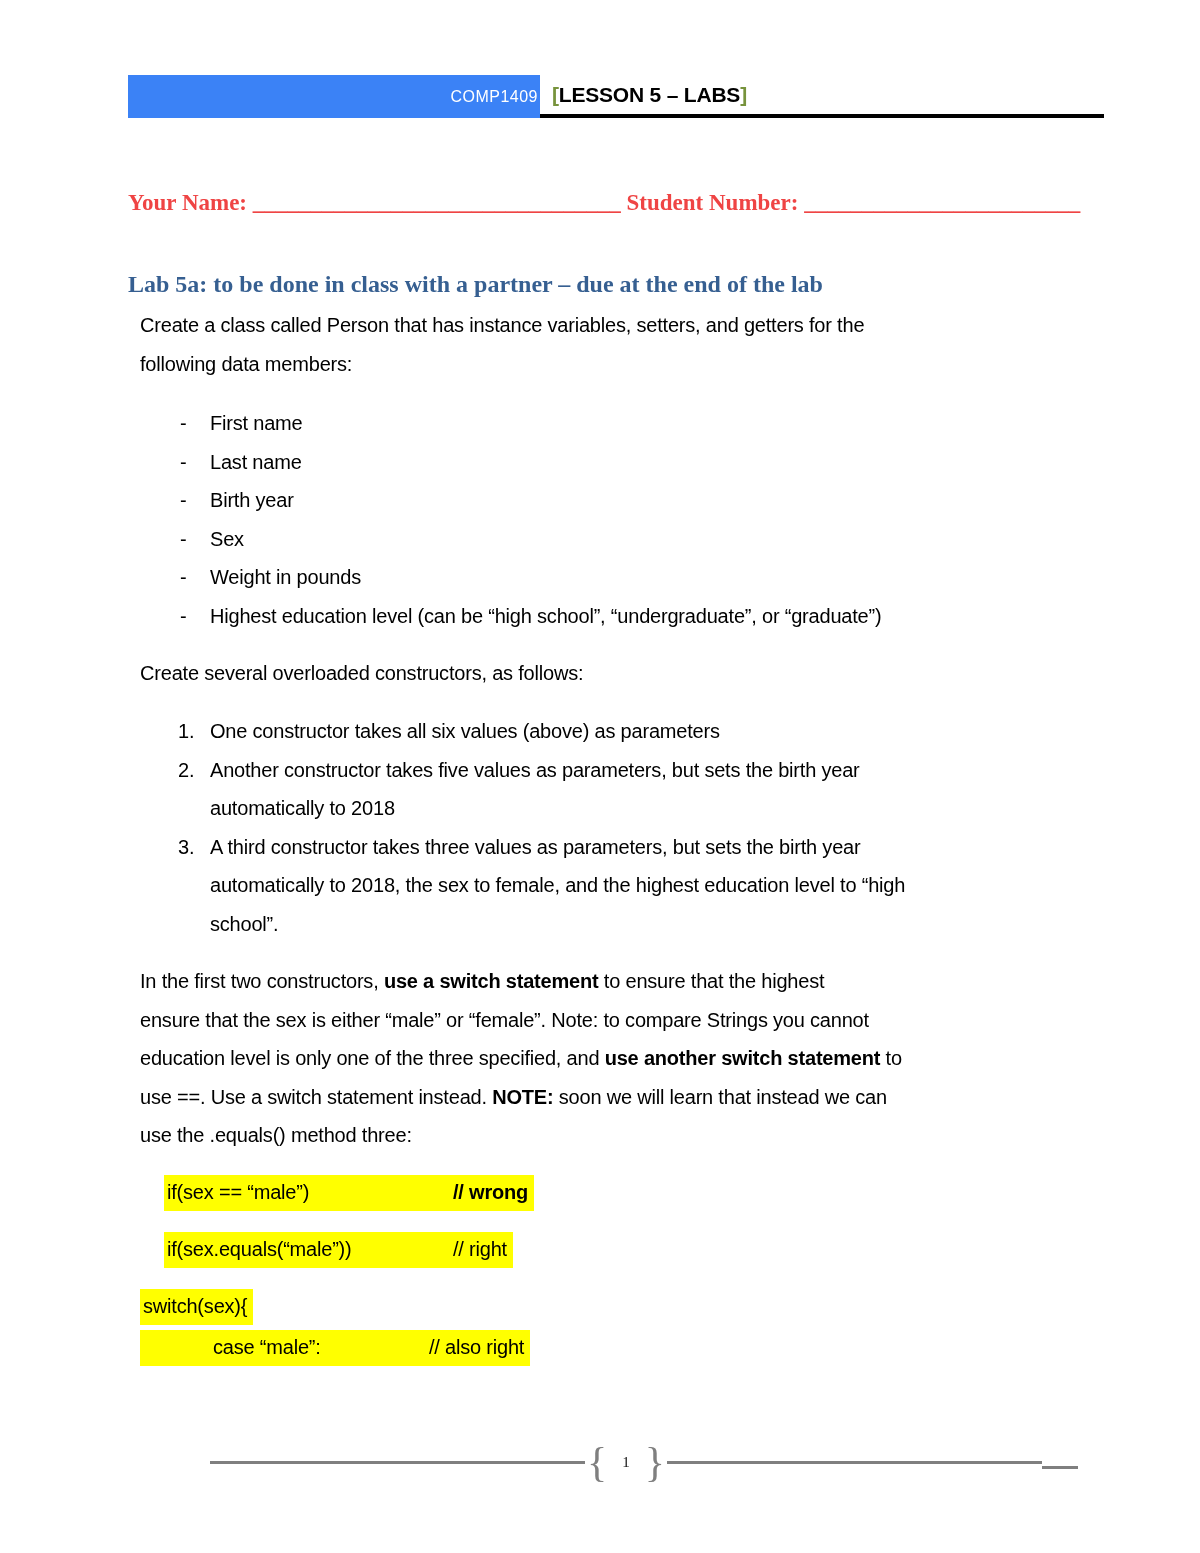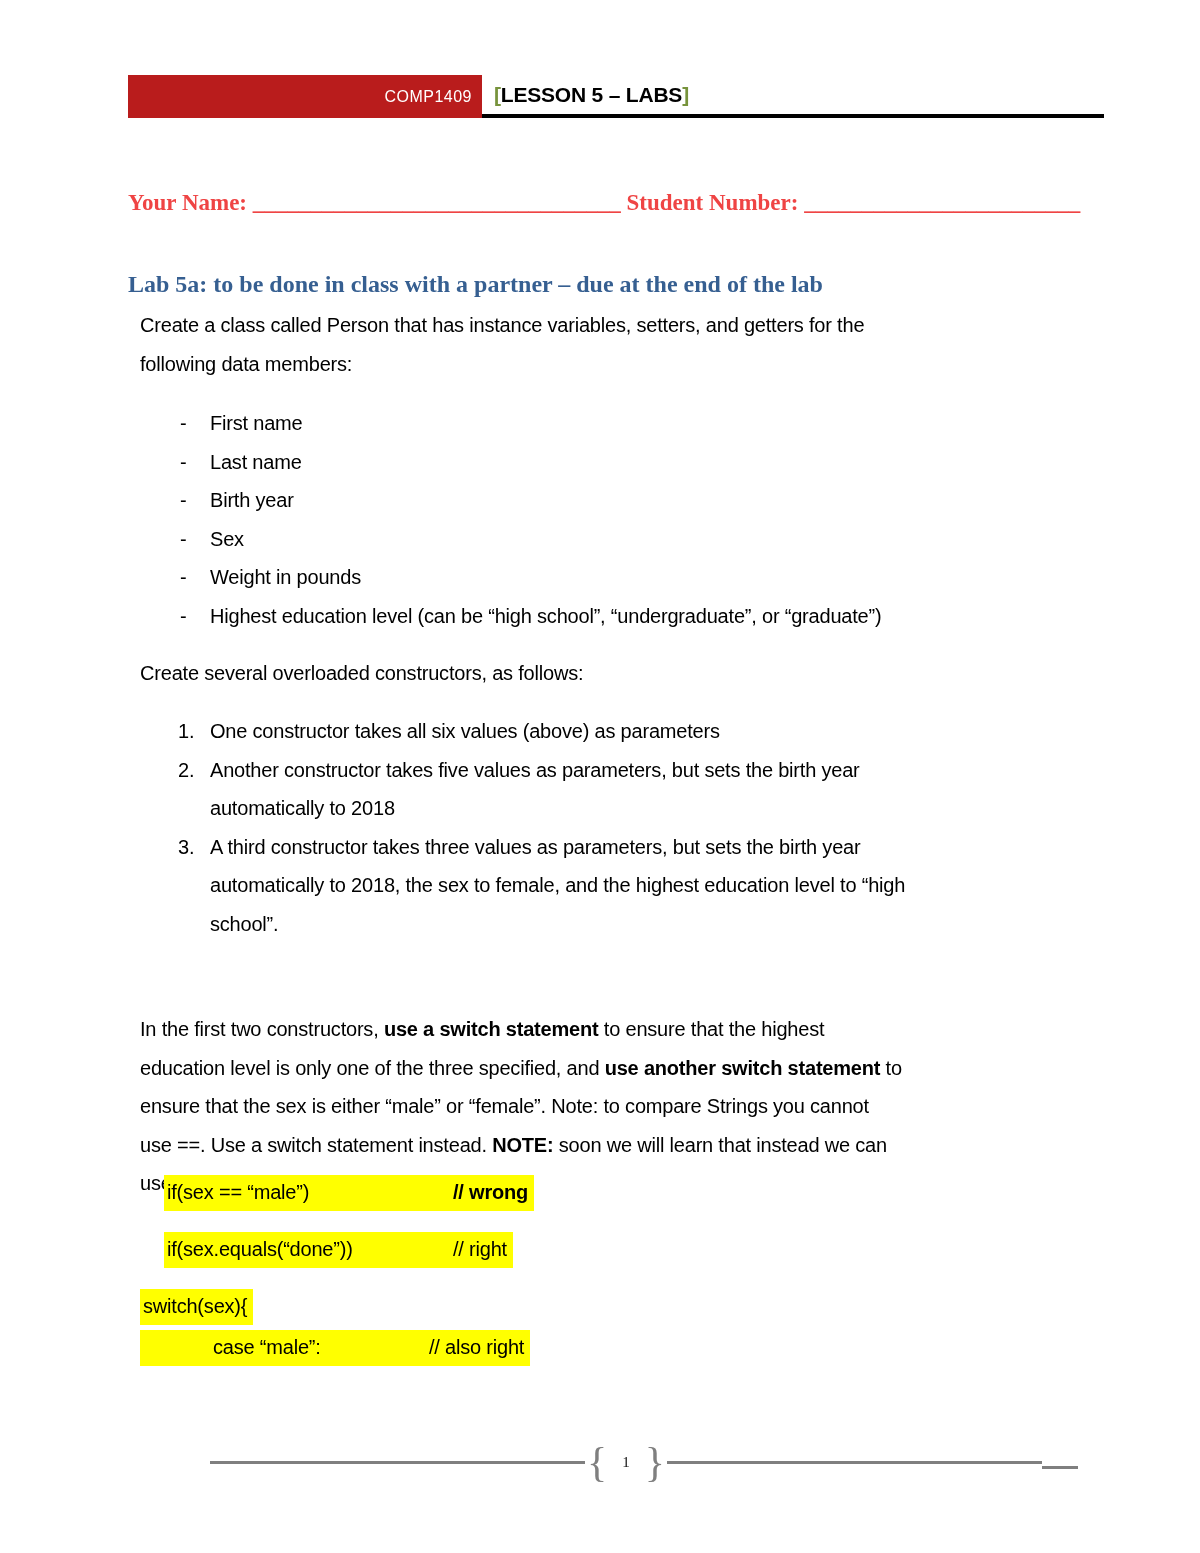--- a/index.html
+++ b/index.html
@@ -4,23 +4,23 @@
 <style>
   html, body { margin:0; padding:0; background:#ffffff; }
   body {
     width:1200px; height:1553px; position:relative; overflow:hidden;
     font-family:"Liberation Sans", sans-serif; color:#000;
   }
 
   
   .header-row { position:absolute; left:128px; top:75px; width:976px; height:43px; display:flex; }
   .course-box {
-    width:354px; background:#b91c1c; color:#fff;
+    width:412px; background:#3b82f6; color:#fff;
     display:flex; align-items:center; justify-content:flex-end;
-    padding-right:10px; box-sizing:border-box; font-size:16px; letter-spacing:0.5px;
+    padding-right:2px; box-sizing:border-box; font-size:16px; letter-spacing:0.5px;
   }
   .title-cell {
     flex:1; border-bottom:4px solid #000; box-sizing:border-box;
     display:flex; align-items:center; padding-left:12px;
     font-size:21px; font-weight:bold; letter-spacing:-0.2px;
   }
   .bracket { color:#77933C; font-weight:bold; }
 
   
   .name-line {
@@ -38,21 +38,21 @@
   .body-text { font-size:20px; line-height:38.5px; letter-spacing:-0.2px; }
   .intro-para   { position:absolute; left:140px; top:306px; width:965px; white-space:pre-line; }
   .bullet-list  { position:absolute; left:140px; top:404px; width:965px; }
   .bullet-item  { display:flex; line-height:38.5px; }
   .bullet-dash  { width:30px; margin-left:40px; }
   .constructors-intro { position:absolute; left:140px; top:654px; width:965px; }
   .numbered-list { position:absolute; left:140px; top:712px; width:965px; }
   .numbered-item { display:flex; line-height:38.5px; }
   .num-marker   { width:32px; margin-left:38px; flex-shrink:0; }
   .num-text     { white-space:pre-line; flex:1; }
-  .switch-para  { position:absolute; left:140px; top:962px; width:980px;margin-top:48px; }
+  .switch-para  { position:absolute; left:140px; top:962px; width:980px; }
   .para-line span { white-space:pre-wrap; }
   .b { font-weight:bold; }
 
   
   .code-block { position:absolute; left:140px; top:1174px; width:965px; }
   .code-row { height:38px; display:flex; align-items:center; font-size:20px; letter-spacing:-0.2px; }
   .code-row.gap { margin-bottom:19px;margin-left:24px; }
   .code-row.smallgap { margin-bottom:3px; }
   .hl { background:#FFFF00; display:inline-flex; align-items:baseline; padding:6px 6px 7px 3px; }
   .code-text.fixed { display:inline-block; width:286px; box-sizing:border-box; }
@@ -146,25 +146,25 @@
     </div>
   </div>
 
 <div class="switch-para body-text">
 
     <div class="para-line">
       <span>In the first two constructors, </span><span class="b">use a switch statement</span><span> to ensure that the highest</span>
     </div>
 
     <div class="para-line">
+      <span>ensure that the sex is either “male” or “female”. Note: to compare Strings you cannot</span><span class="b"></span><span></span>
+    </div>
+
+    <div class="para-line">
       <span>education level is only one of the three specified, and </span><span class="b">use another switch statement</span><span> to</span>
-    </div>
-
-    <div class="para-line">
-      <span>ensure that the sex is either “male” or “female”. Note: to compare Strings you cannot</span><span class="b"></span><span></span>
     </div>
 
     <div class="para-line">
       <span>use ==. Use a switch statement instead. </span><span class="b">NOTE:</span><span> soon we will learn that instead we can</span>
     </div>
 
     <div class="para-line">
       <span>use the .equals() method three:</span><span class="b"></span><span></span>
     </div>
   </div>
@@ -173,21 +173,21 @@
 
     <div class="code-row gap">
       <span class="hl">
         <span class="code-text fixed">if(sex == “male”)</span>
         <span class="comment-text b">// wrong</span>
       </span>
     </div>
 
     <div class="code-row gap">
       <span class="hl">
-        <span class="code-text fixed">if(sex.equals(“done”))</span>
+        <span class="code-text fixed">if(sex.equals(“male”))</span>
         <span class="comment-text">// right</span>
       </span>
     </div>
 
     <div class="code-row smallgap">
       <span class="hl">
         <span class="code-text">switch(sex){</span>
         <span class="comment-text"></span>
       </span>
     </div>

